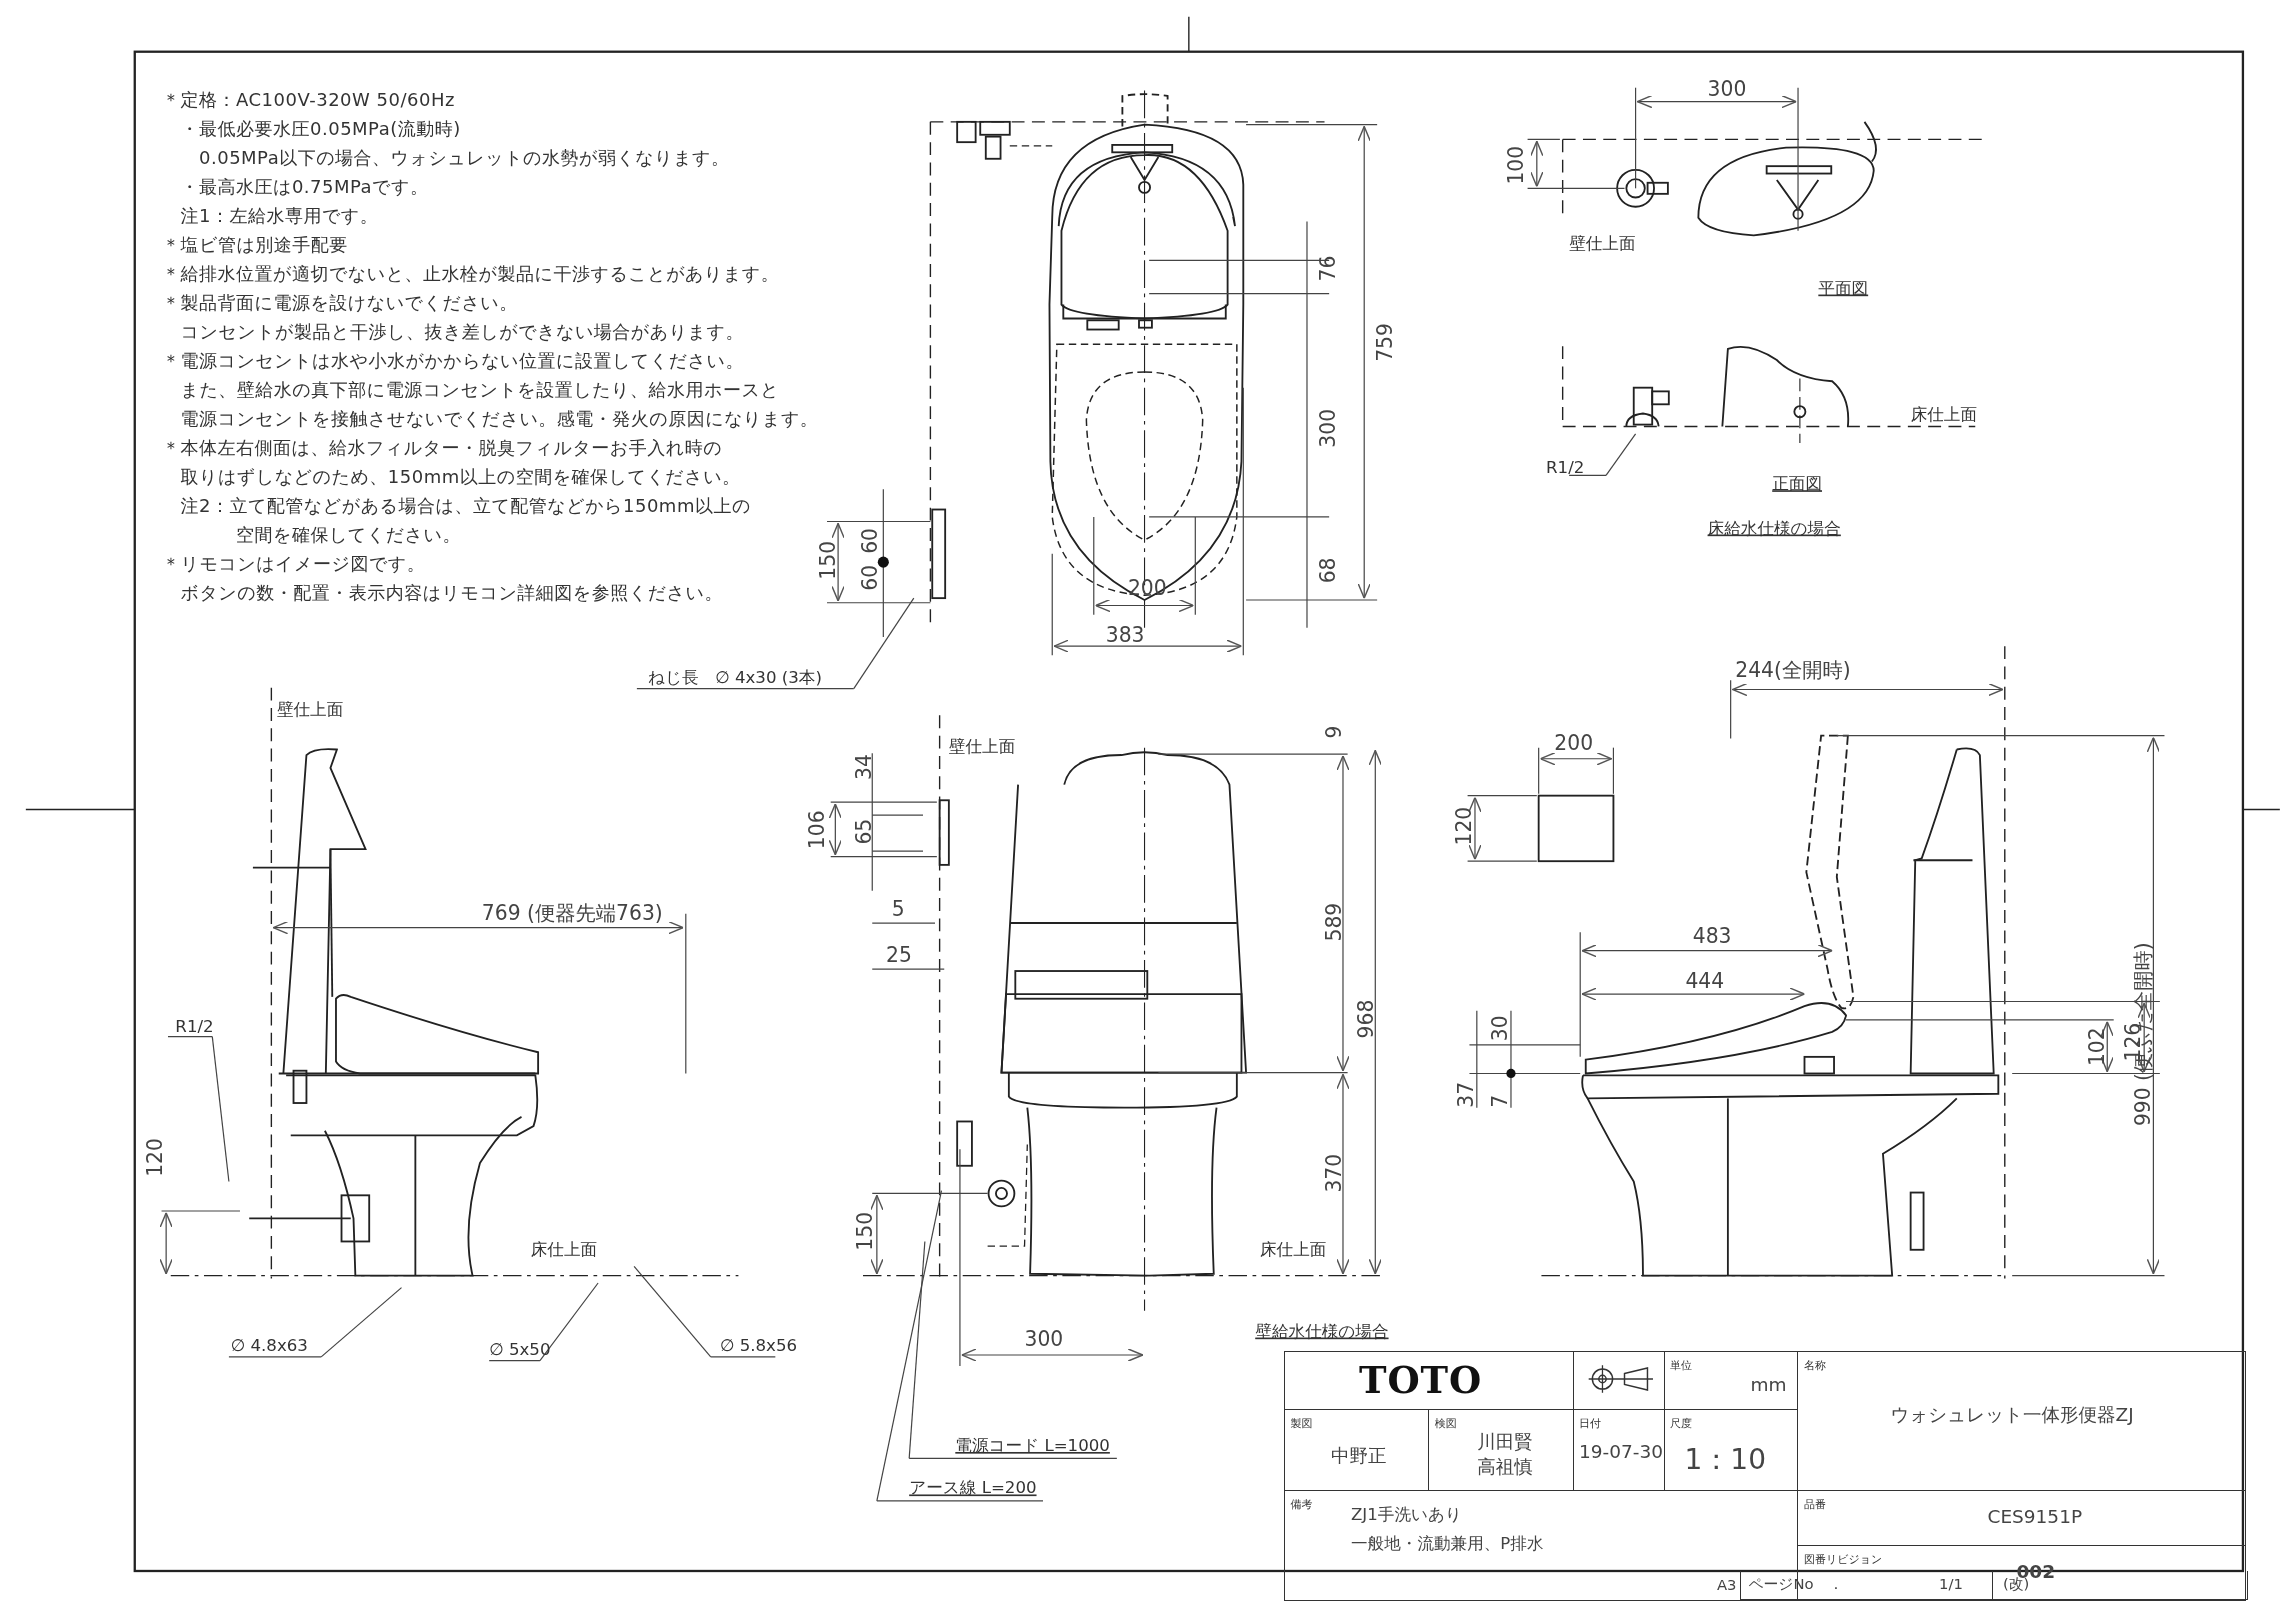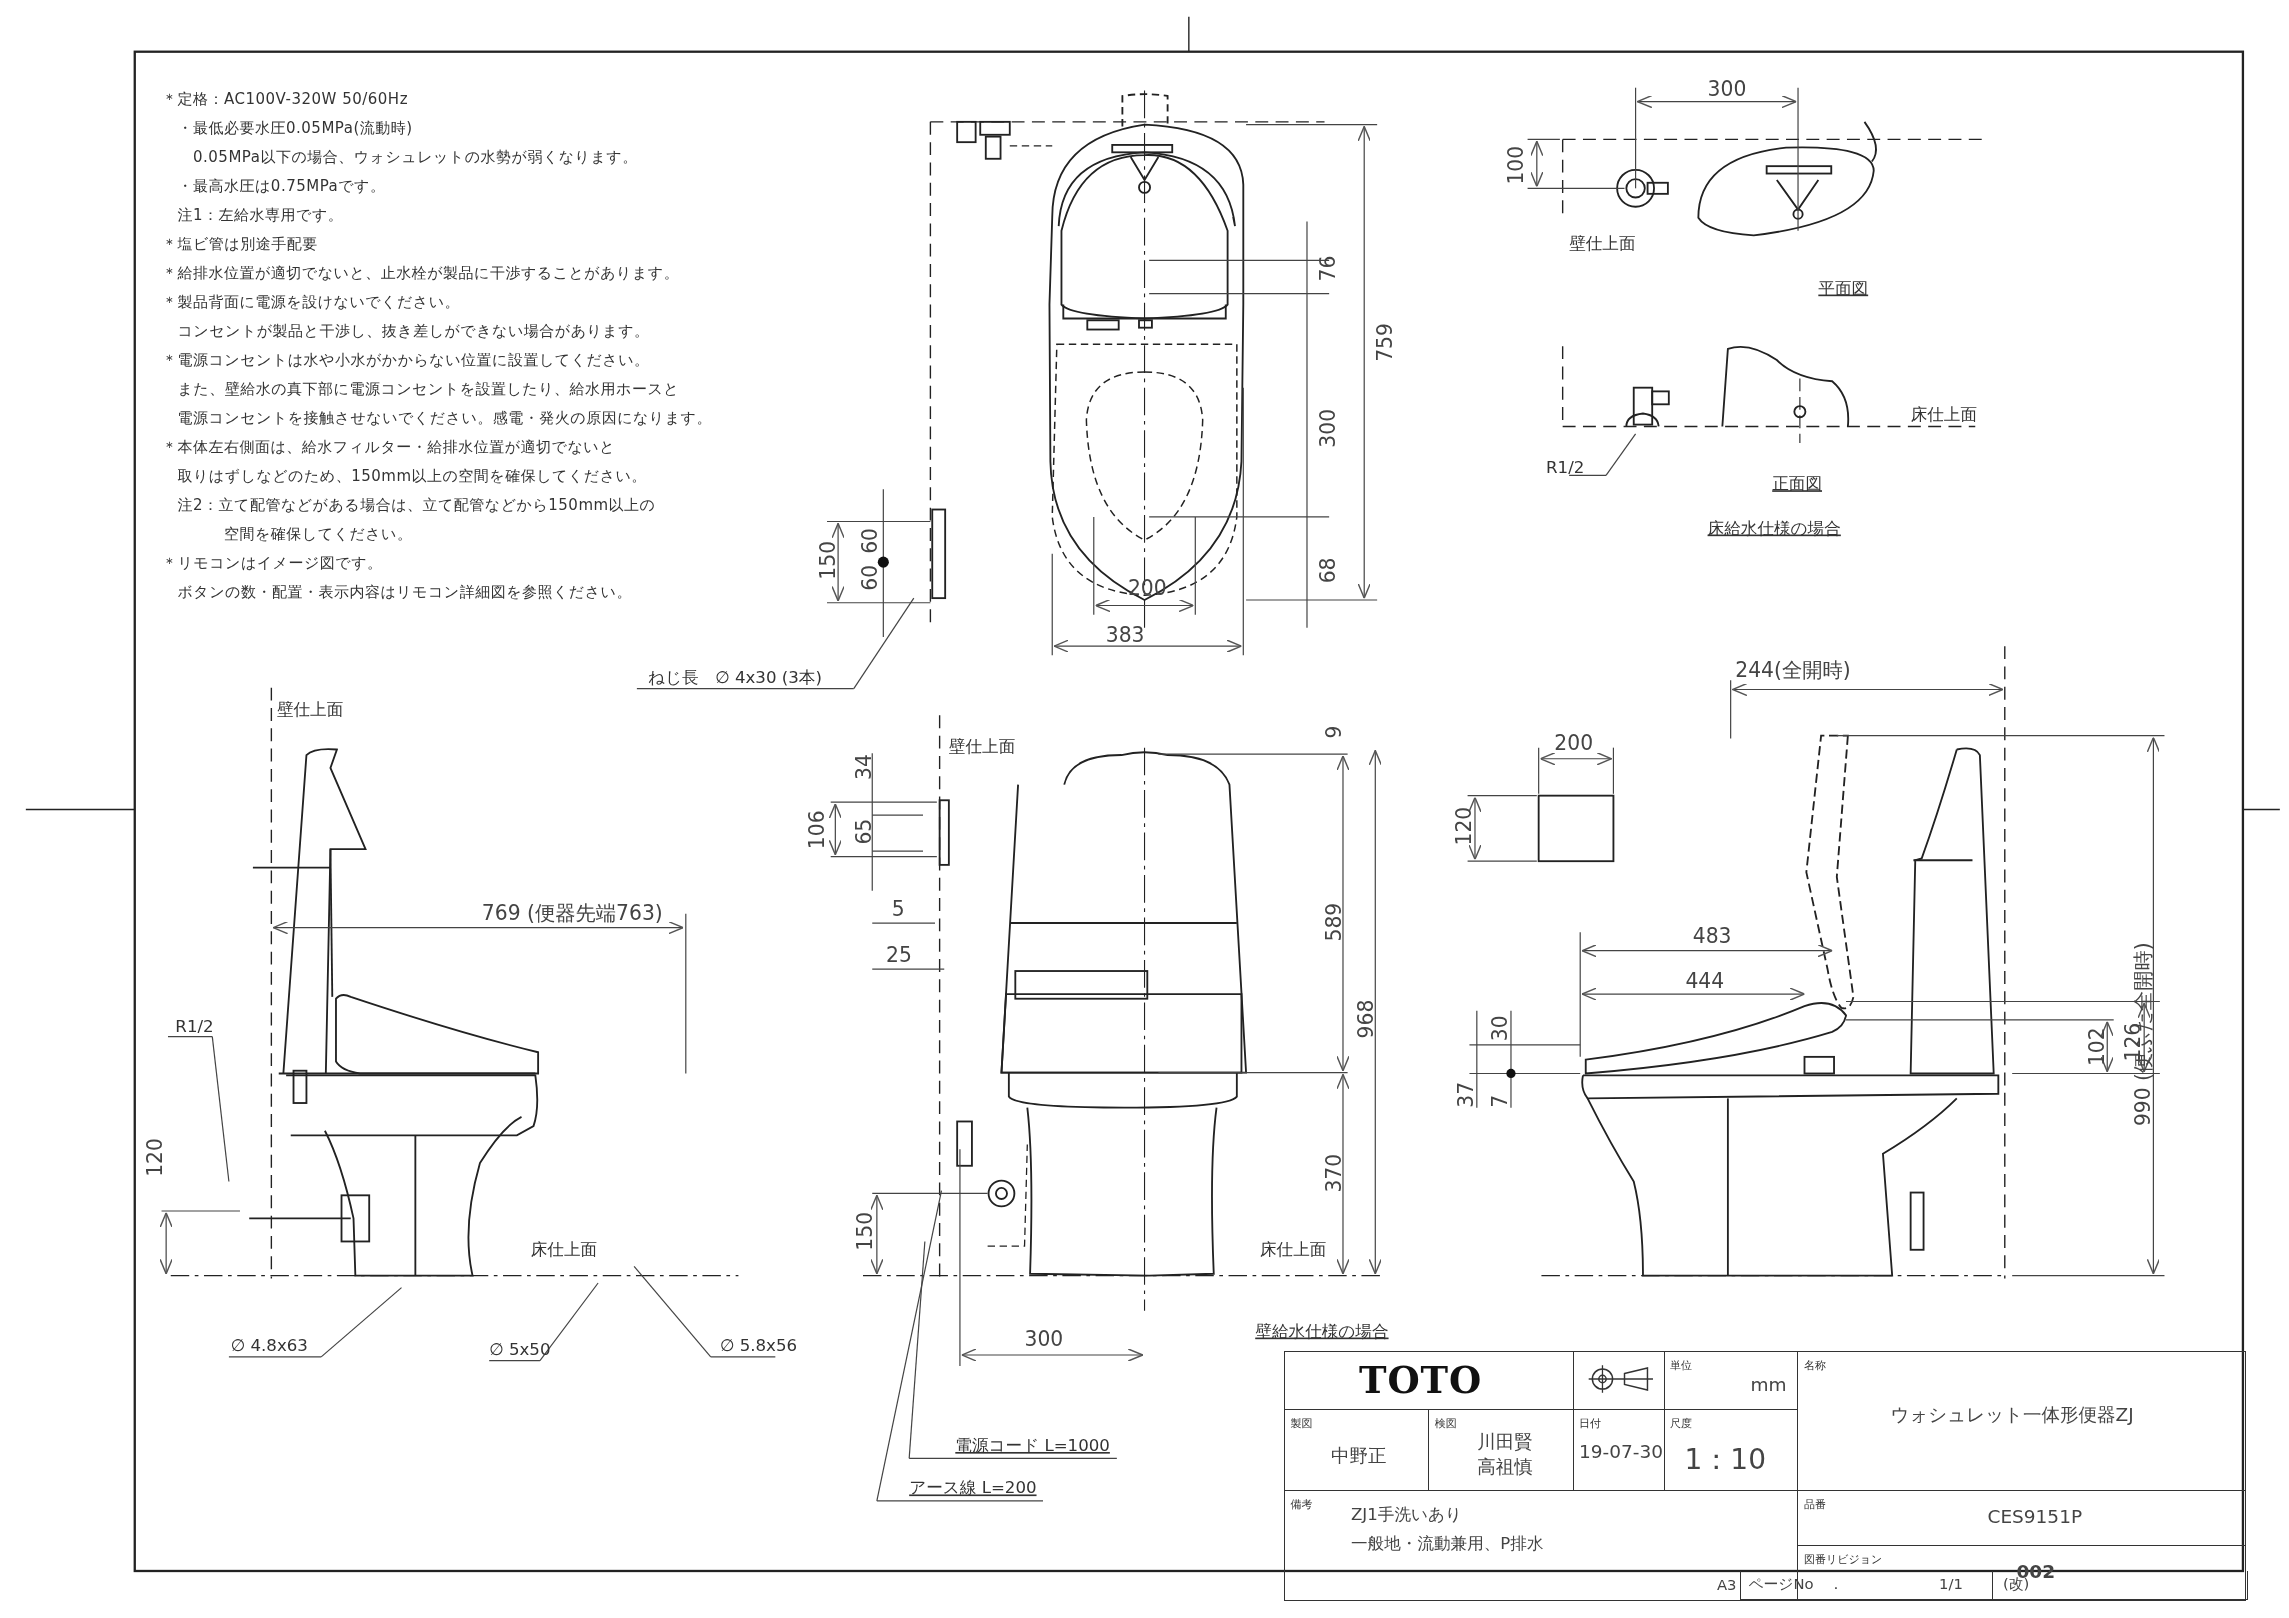--- a/index.html
+++ b/index.html
@@ -1,19 +1,19 @@
 <!DOCTYPE html>
 <html style="font-size:14.8px"><head>
 <meta charset="utf-8">
 <style>
   html, body { margin: 0; padding: 0; background: #ffffff; }
   body { width: 2290px; height: 1619px; position: relative; overflow: hidden;
          font-family: "DejaVu Sans", sans-serif; color: #222; }
   svg#drawing { position: absolute; left: 0; top: 0; }
-  .note { position: absolute; left: 162px; top: 85px; font-size: 15px; line-height: 29px;
+  .note { position: absolute; left: 162px; top: 85px; font-size: 18px; line-height: 29px;
           font-family: "DejaVu Sans", sans-serif; color: #333; letter-spacing: 0.5px; }
   .note div { white-space: nowrap; }
   .t { font-family: "DejaVu Sans", sans-serif; fill: #333; }
   .dim { font-family: "DejaVu Sans", sans-serif; fill: #444; font-size: 22px; }
   .tb { position: absolute; border-collapse: collapse; font-family: "DejaVu Sans", sans-serif; color: #444; }
   .tb td { border: 1.8px solid #333; vertical-align: top; padding: 0; position: relative; }
   .lbl { position: absolute; left: 5.5px; top: 5.5px; font-size: 11px; color: #333; }
   .val { position: absolute; font-size: 18.5px; color: #444; }
   .logo { font-family: "DejaVu Serif", serif; font-weight: bold; font-size: 37px; color: #111; letter-spacing: 0.9px; }
 </style>
@@ -26,21 +26,21 @@
   <div>　　0.05MPa以下の場合、ウォシュレットの水勢が弱くなります。</div>
   <div>　・最高水圧は0.75MPaです。</div>
   <div>　注1：左給水専用です。</div>
   <div>＊塩ビ管は別途手配要</div>
   <div>＊給排水位置が適切でないと、止水栓が製品に干渉することがあります。</div>
   <div>＊製品背面に電源を設けないでください。</div>
   <div>　コンセントが製品と干渉し、抜き差しができない場合があります。</div>
   <div>＊電源コンセントは水や小水がかからない位置に設置してください。</div>
   <div>　また、壁給水の真下部に電源コンセントを設置したり、給水用ホースと</div>
   <div>　電源コンセントを接触させないでください。感電・発火の原因になります。</div>
-  <div>＊本体左右側面は、給水フィルター・給排水位置が適切でないと</div>
+  <div>＊本体左右側面は、給水フィルター・脱臭フィルターお手入れ時の</div>
   <div>　取りはずしなどのため、150mm以上の空間を確保してください。</div>
   <div>　注2：立て配管などがある場合は、立て配管などから150mm以上の</div>
   <div>　　　　空間を確保してください。</div>
   <div>＊リモコンはイメージ図です。</div>
   <div>　ボタンの数・配置・表示内容はリモコン詳細図を参照ください。</div>
 </div>
 
 <svg id="drawing" width="2290" height="1619" viewBox="0 0 2481 1754" xmlns="http://www.w3.org/2000/svg">
   <defs>
     <marker id="ar" viewBox="0 0 12 10" refX="12" refY="5" markerWidth="12" markerHeight="10" orient="auto-start-reverse">

